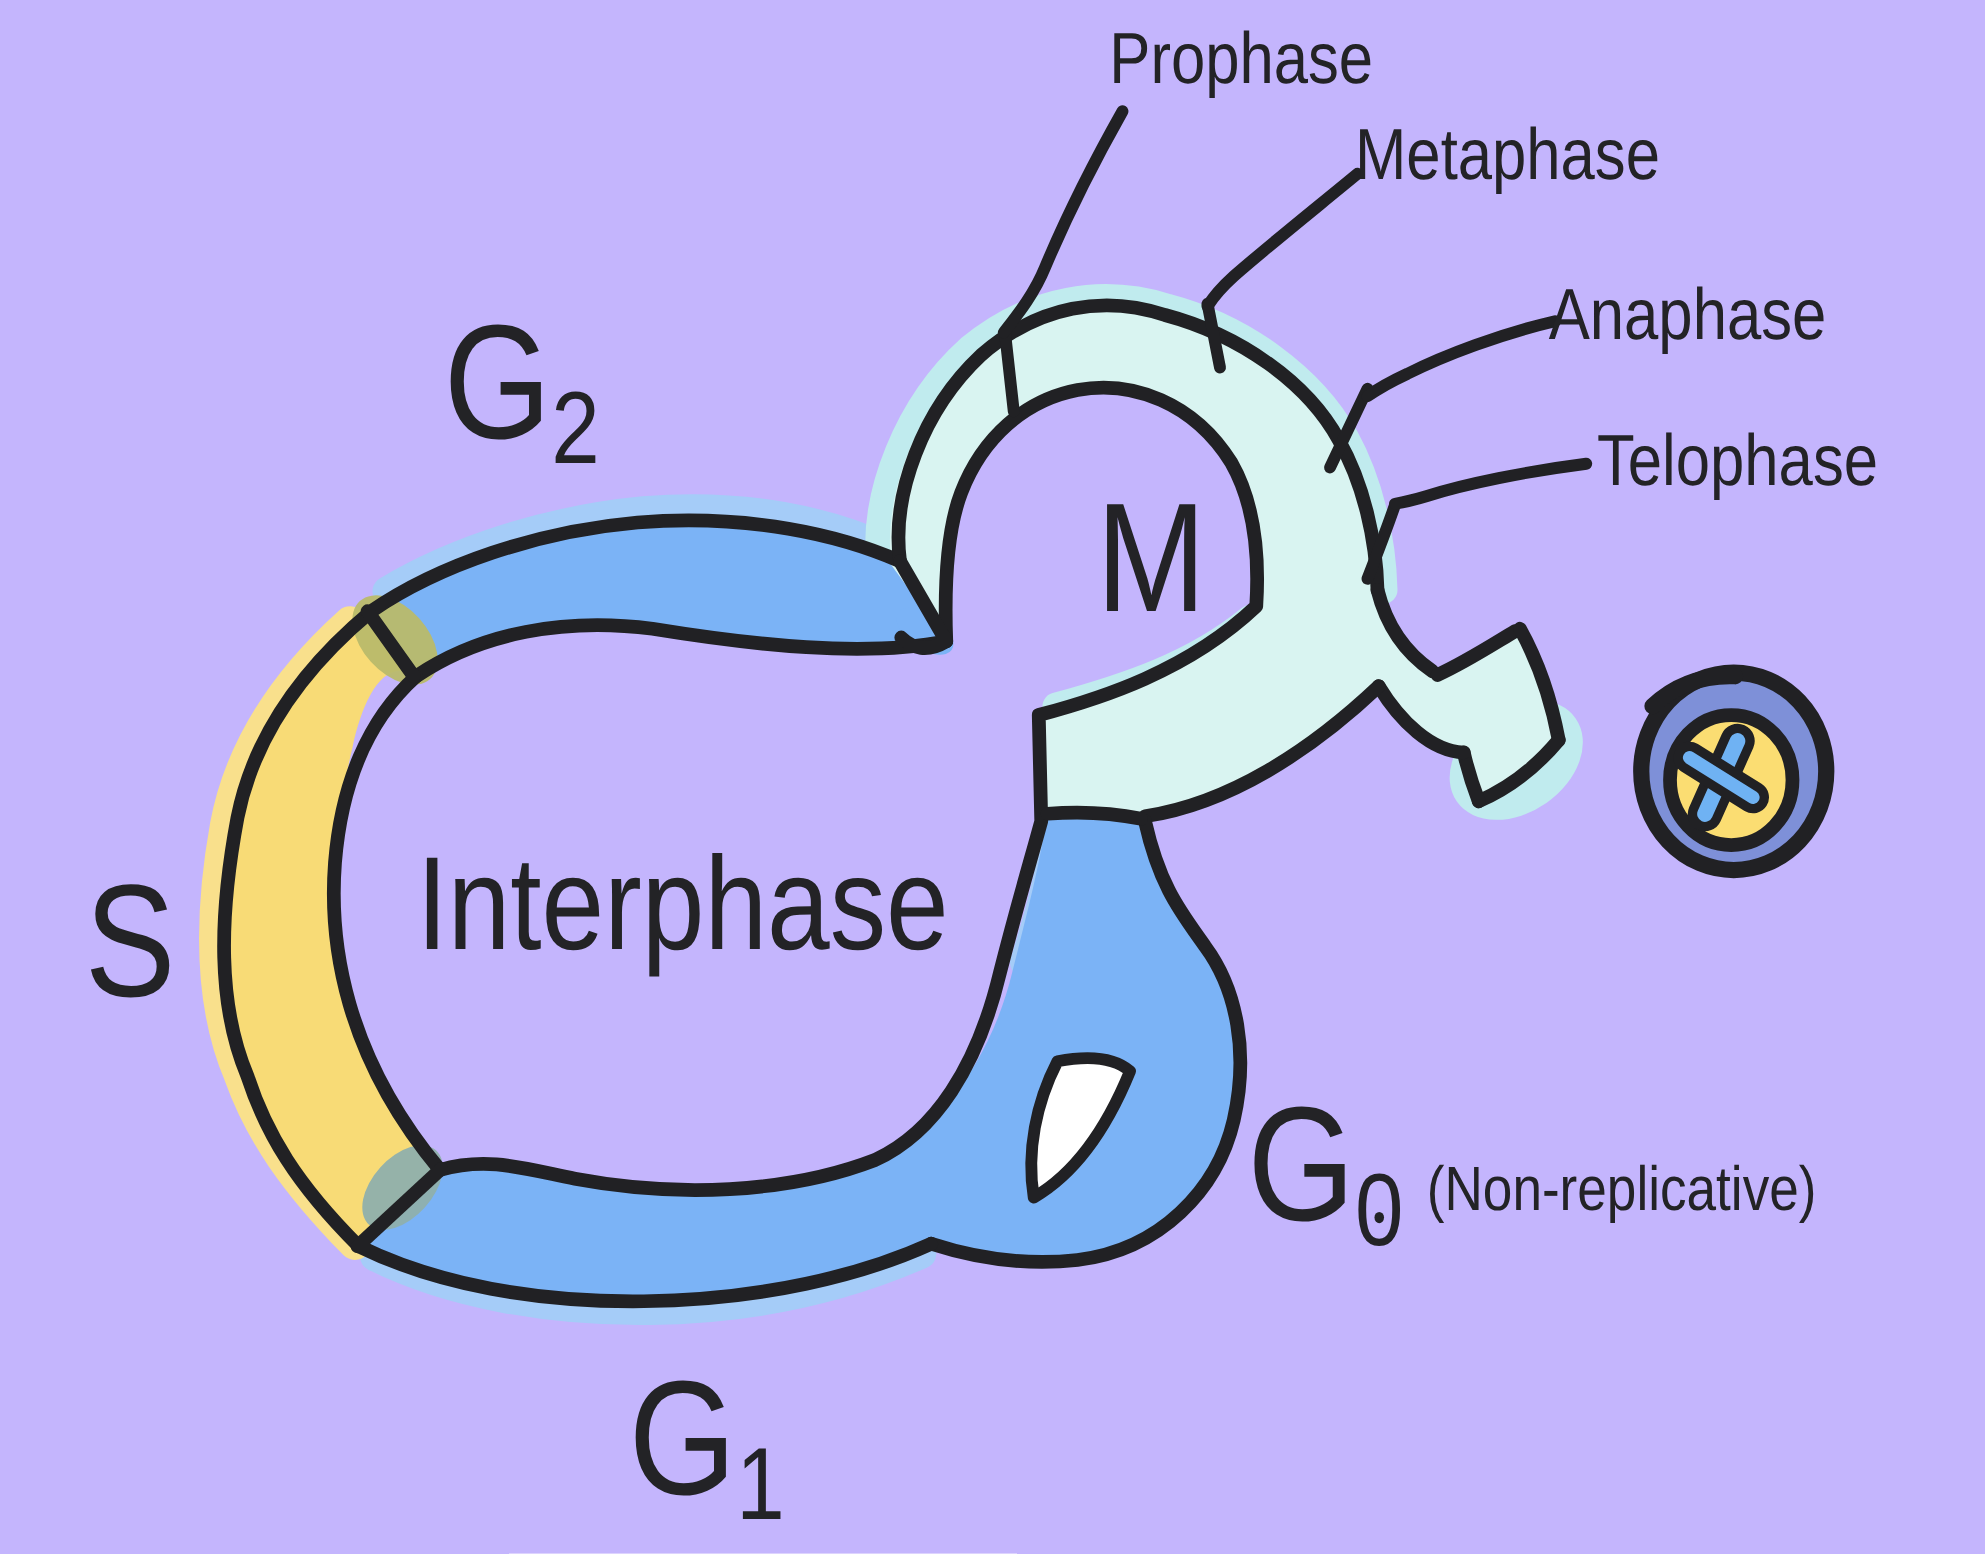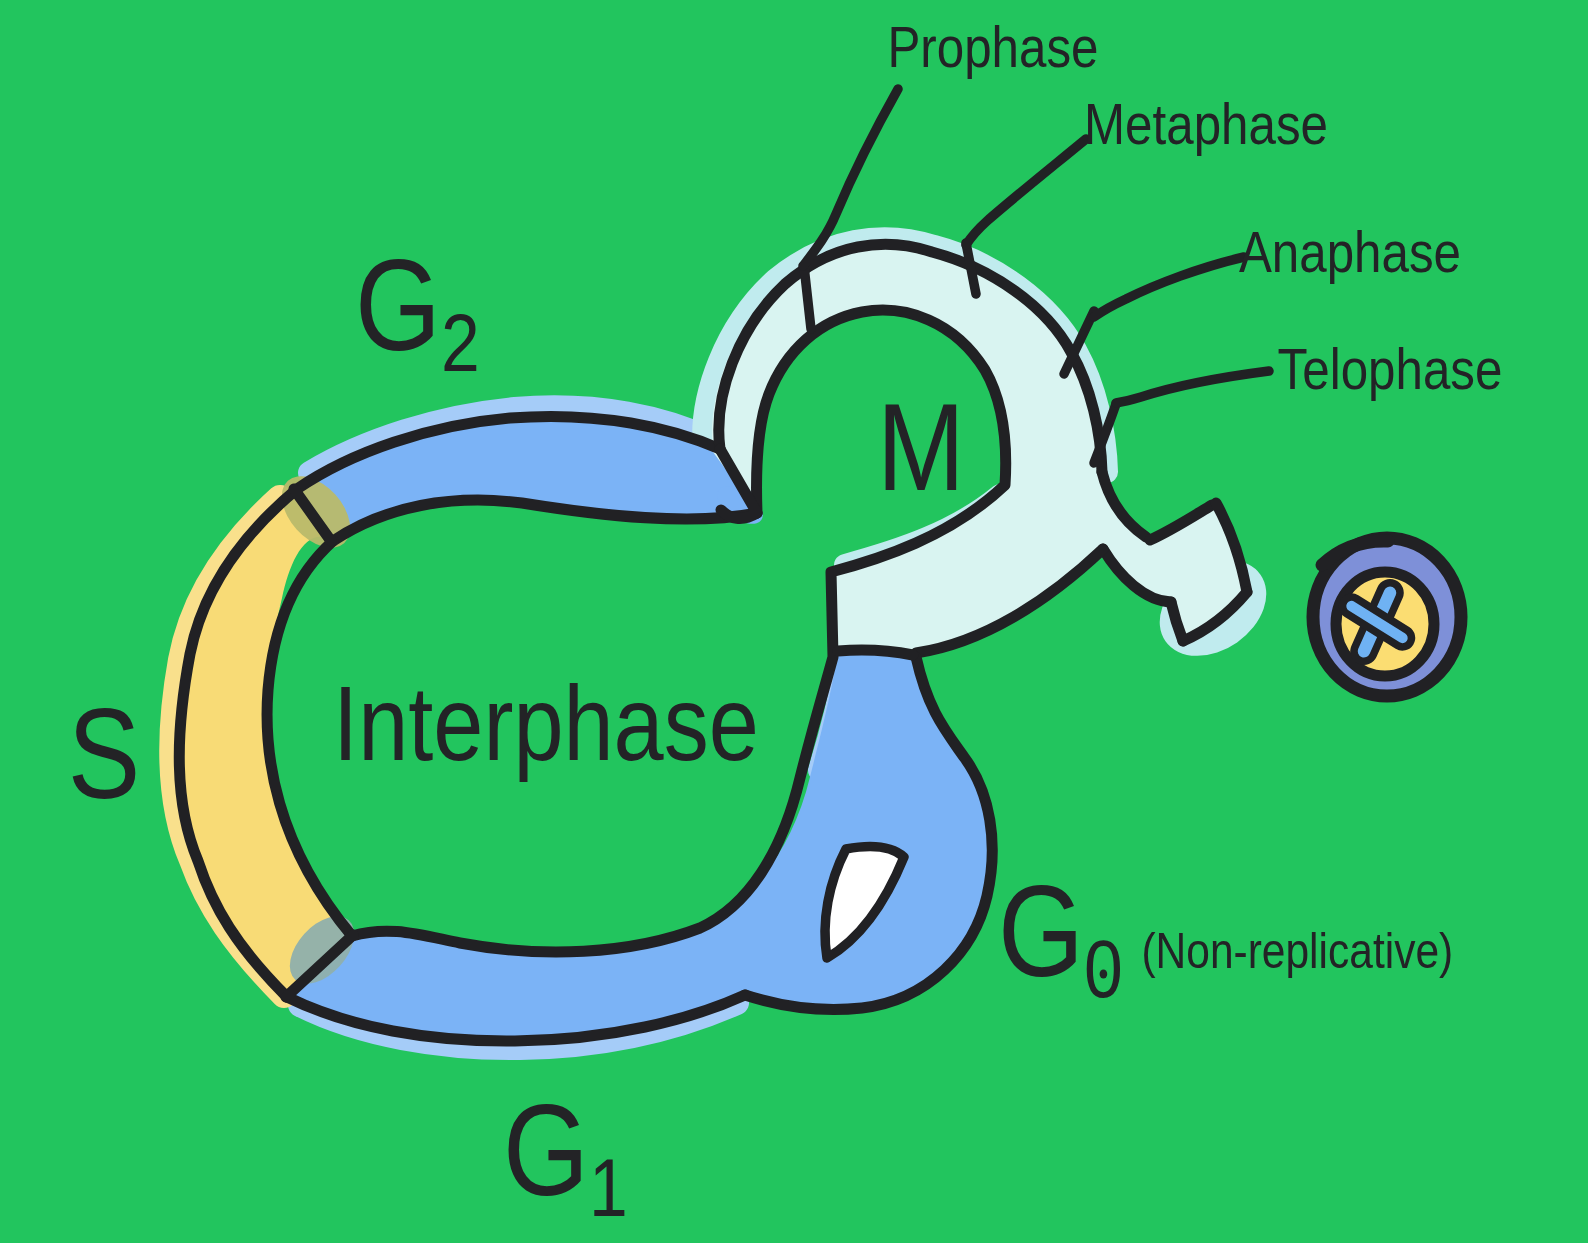--- a/index.html
+++ b/index.html
@@ -1,16 +1,16 @@
 <!DOCTYPE html>
 <html style="--band-blue: #7bb3f6; --band-blue-spill: #a5ccf8; --band-yellow: #f8db76; --band-yellow-spill: #f9e08c; --m-cyan: #d9f4f1; --m-cyan-spill: #c0ebee; --overlap-olive: #b9ba6a; --overlap-teal: #8fb0ac; --outline: #212124; --text: #232326; --cell-ring: #7e90d8; --cell-cytoplasm: #fbdd72; --chromosome-blue: #6fb2f3;"><head>
 <meta charset="utf-8">
 <style>
   html,body{margin:0;padding:0;background:#ffffff;}
-  #stage{position:relative;width:1588px;height:1243px;background:#22c55e;overflow:hidden;
+  #stage{position:relative;width:1588px;height:1243px;background:#c4b5fd;overflow:hidden;
          font-family:"Liberation Sans",sans-serif;}
   svg{position:absolute;left:0;top:0;}
 
   
   .f-blue   {fill:var(--band-blue);}
   .f-yellow {fill:var(--band-yellow);}
   .f-cyan   {fill:var(--m-cyan);}
   .f-olive  {fill:var(--overlap-olive);opacity:.95;}
   .f-teal   {fill:var(--overlap-teal);opacity:.95;}
   .f-spillcyan{fill:var(--m-cyan-spill);}

